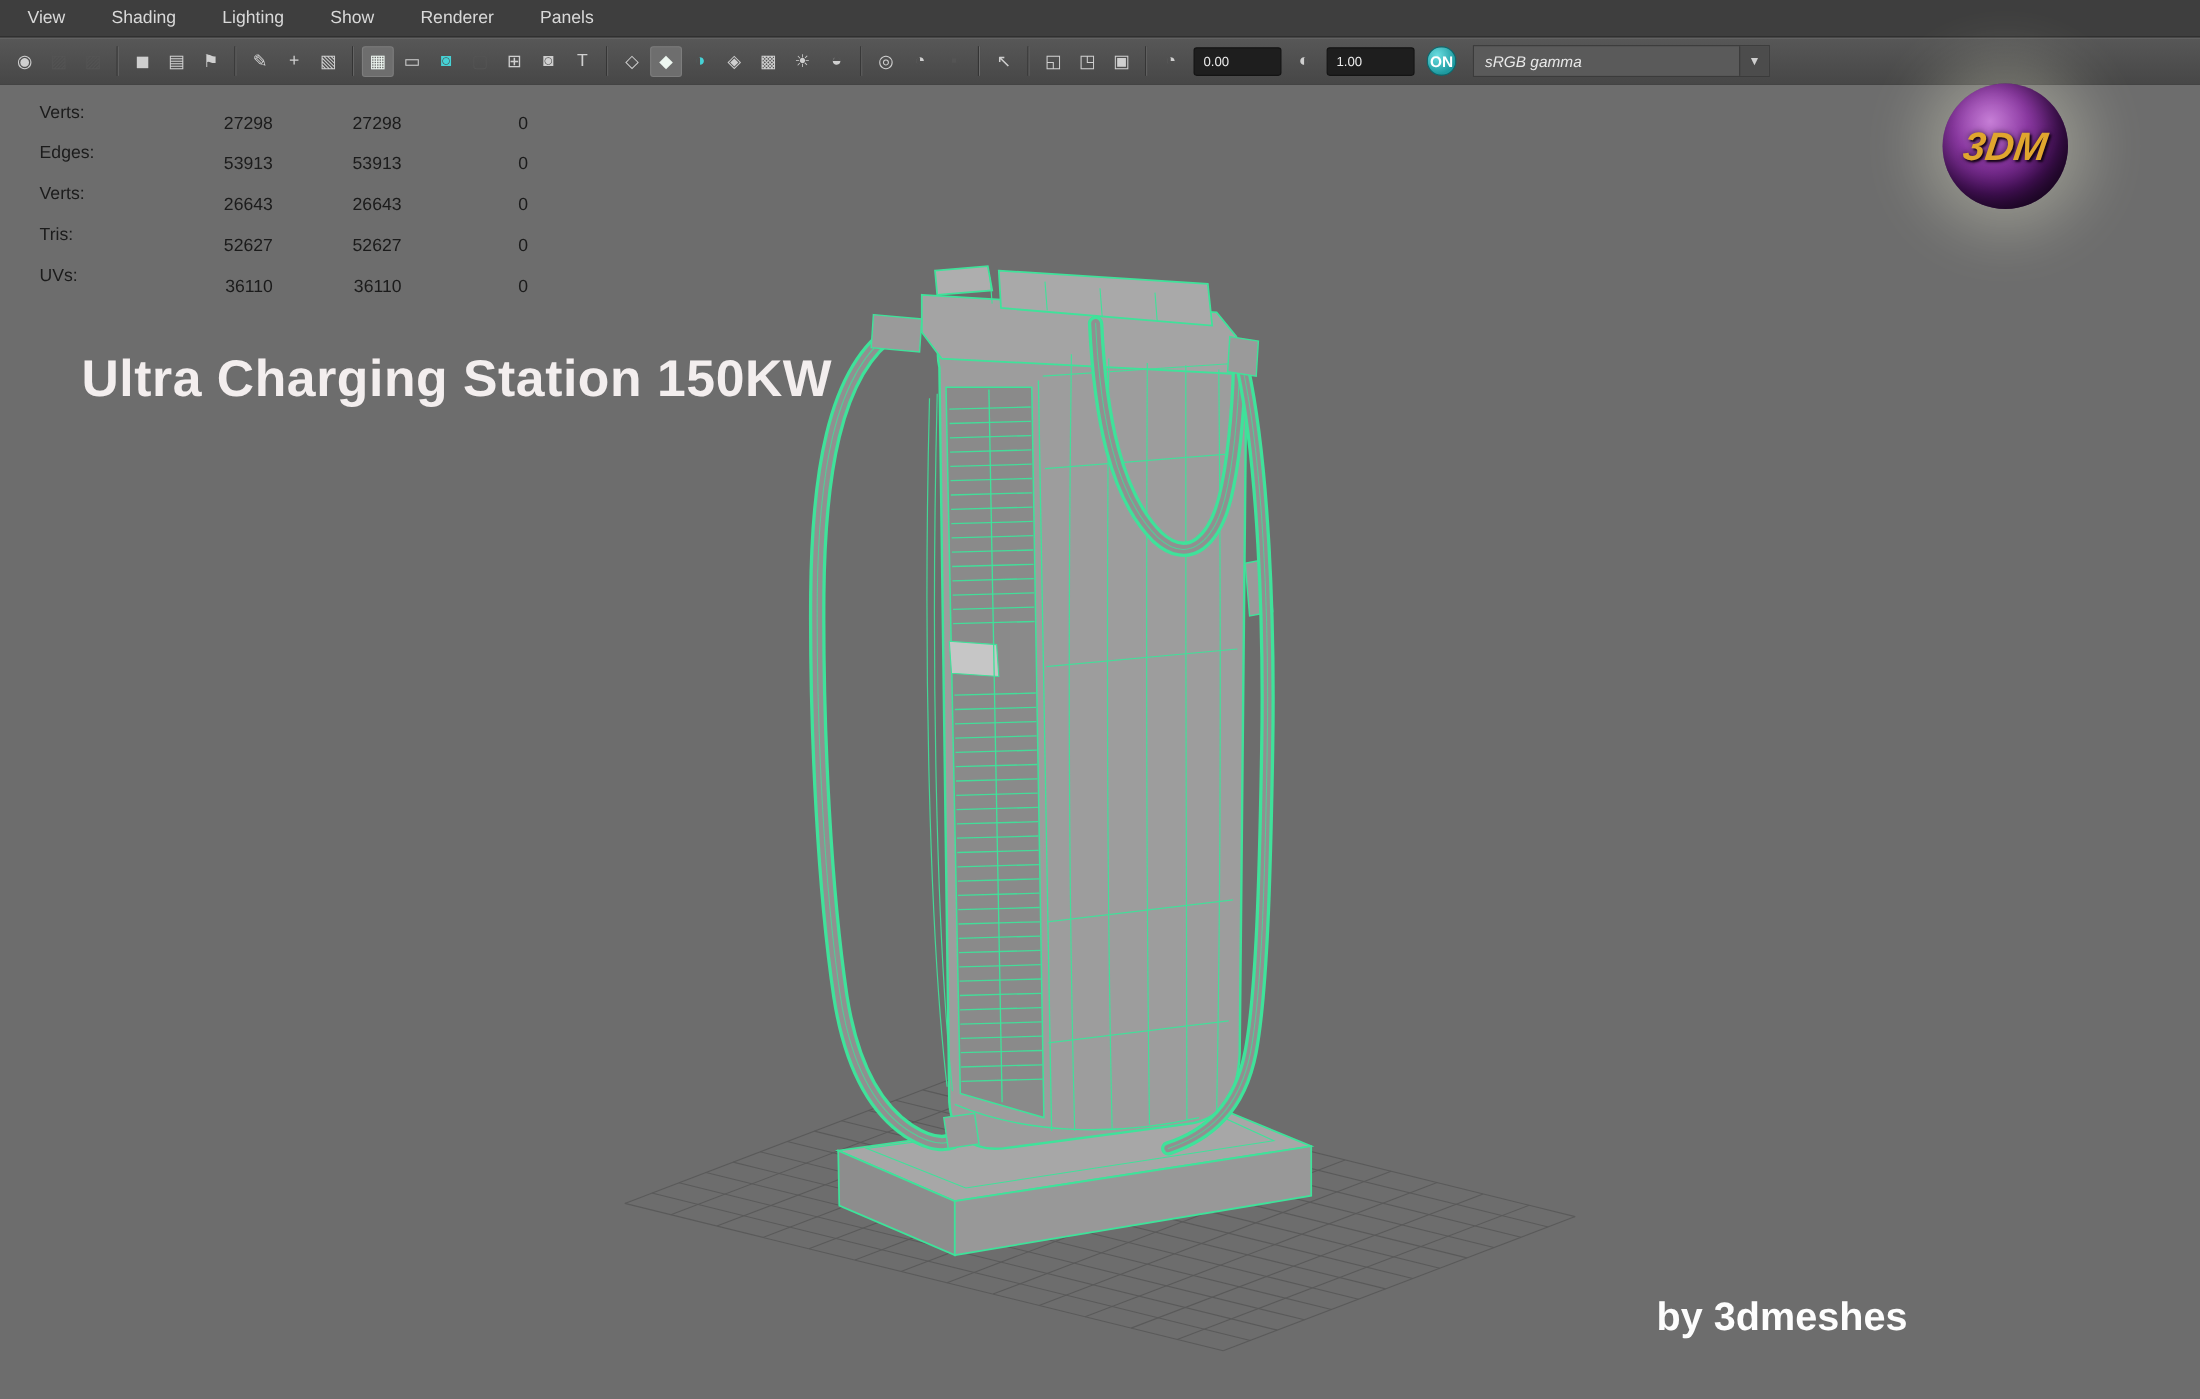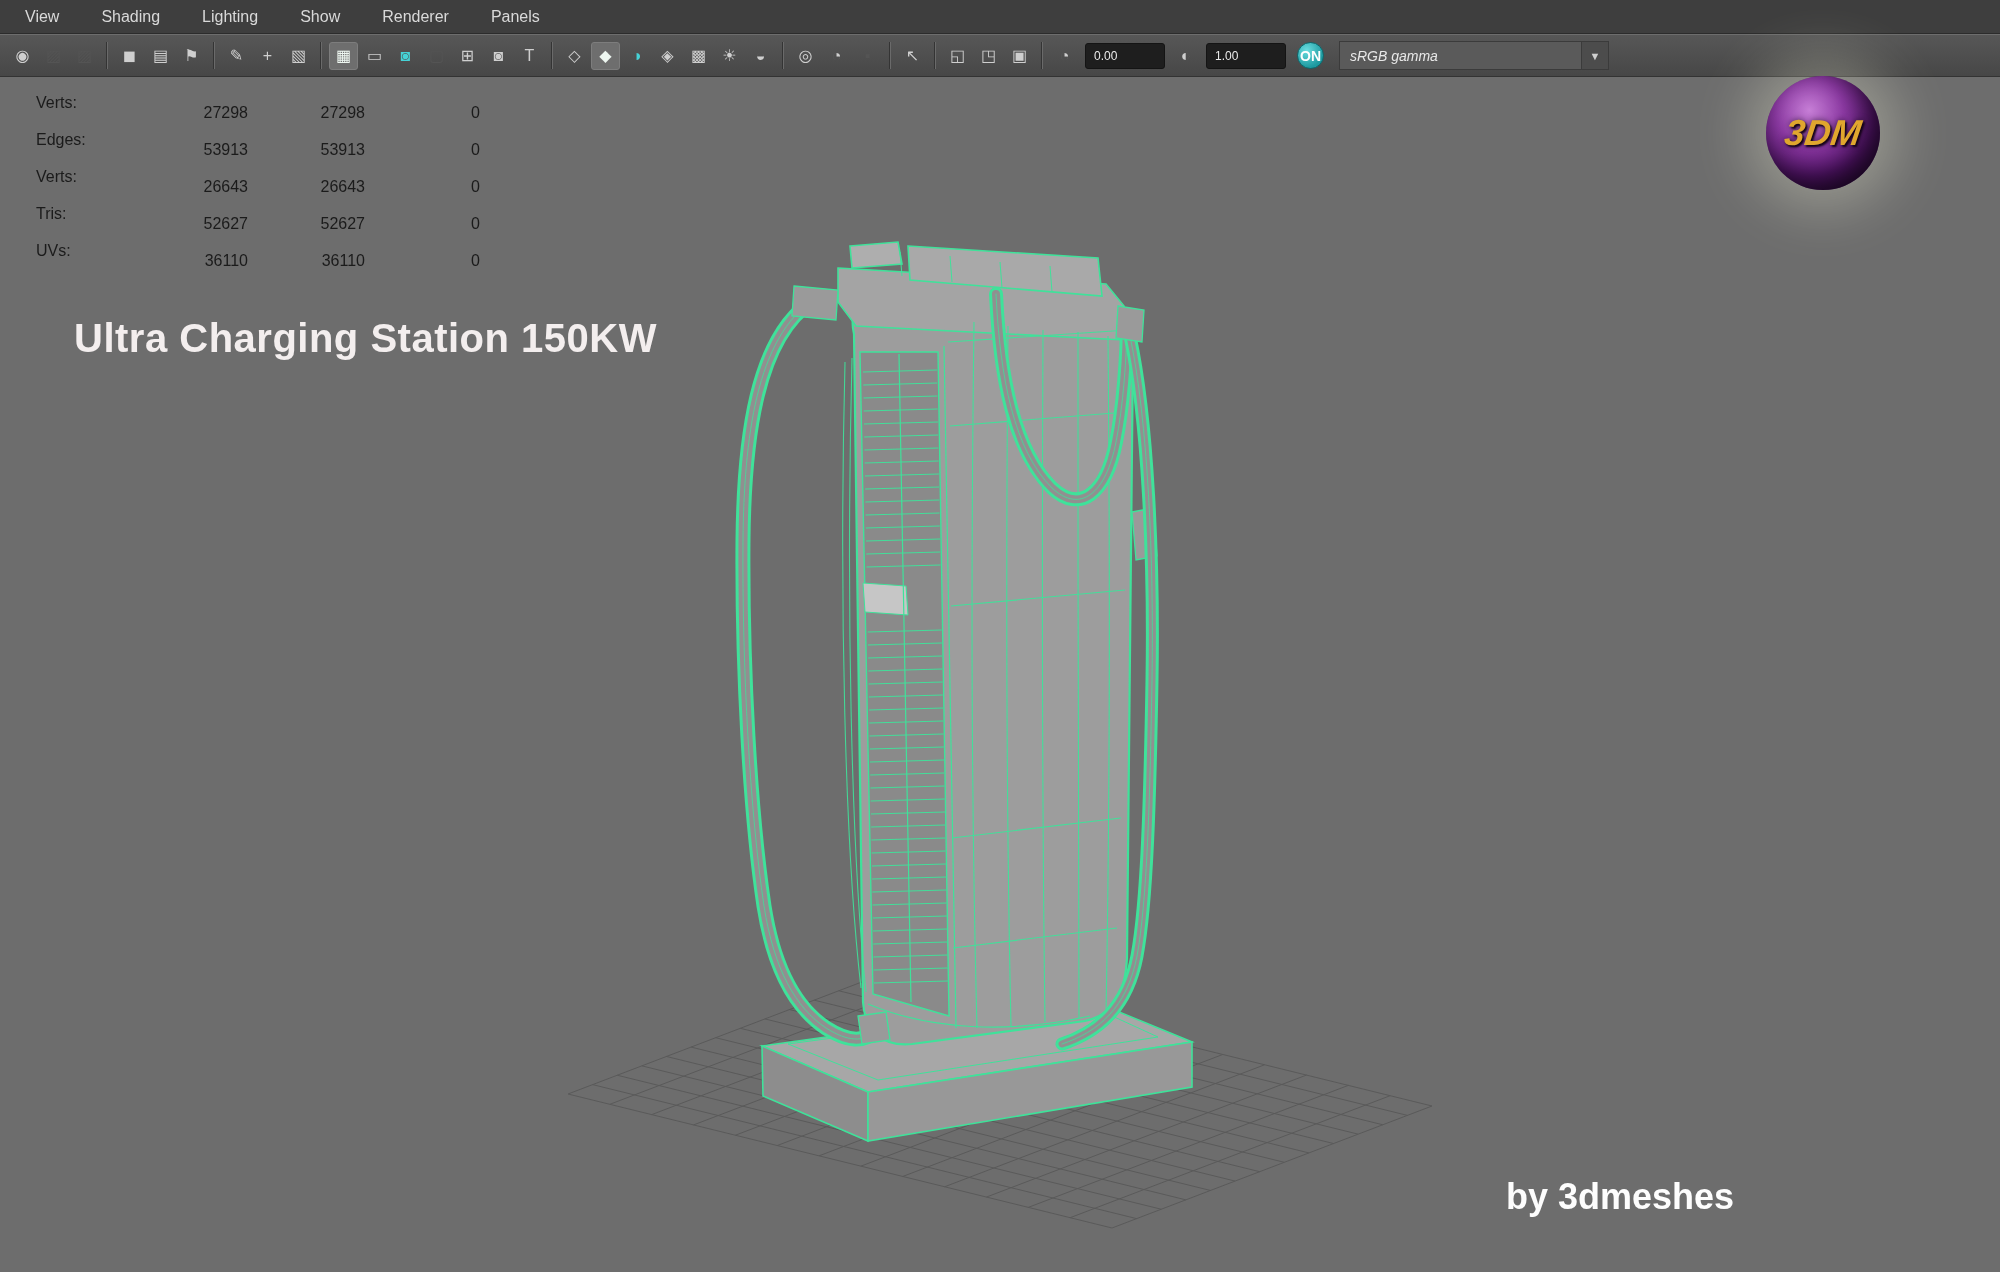--- a/index.html
+++ b/index.html
@@ -31,21 +31,21 @@
   .tb-select-text{flex:1;color:#e8e8e8;font-size:14px;padding:0 10px;}
   .tb-select-arrow{width:26px;height:100%;background:#4c4c4c;border-left:1px solid #3b3b3b;
     color:#cfcfcf;font-size:11px;display:flex;align-items:center;justify-content:center;}
 
   
   .hud{position:absolute;top:84px;left:36px;color:#1b1b1b;font-weight:normal;font-size:16px;}
   .hud-row{display:grid;grid-template-columns:112px 100px 117px 115px;height:37px;align-items:center;}
   .hud-val{text-align:right;margin-top:20px;}
 
   
-  .viewport-title{position:absolute;left:74px;top:316px;font-size:40px;font-weight:bold;
+  .viewport-title{position:absolute;left:74px;top:316px;font-size:47px;font-weight:bold;
     color:#f3eeee;letter-spacing:.5px;text-align:center;}
   .credit{position:absolute;left:1506px;top:1176px;font-size:36px;font-weight:bold;color:#fdfdfd;}
   .logo{position:absolute;left:1766px;top:76px;width:114px;height:114px;border-radius:50%;
     background:radial-gradient(circle at 38% 30%,#c67ed6 0%,#8d3aa4 32%,#581570 62%,#270736 100%);
     box-shadow:0 0 55px 18px rgba(255,255,225,.30), inset -10px -12px 28px rgba(0,0,0,.65);
     display:flex;align-items:center;justify-content:center;}
   .logo-text{color:#e0a62e;font-style:italic;font-weight:bold;font-size:36px;
     transform:skewX(-8deg);text-shadow:2px 2px 2px #150318, 0 0 6px rgba(0,0,0,.6);}
 
   .viewport-svg{position:absolute;left:0;top:77px;}

